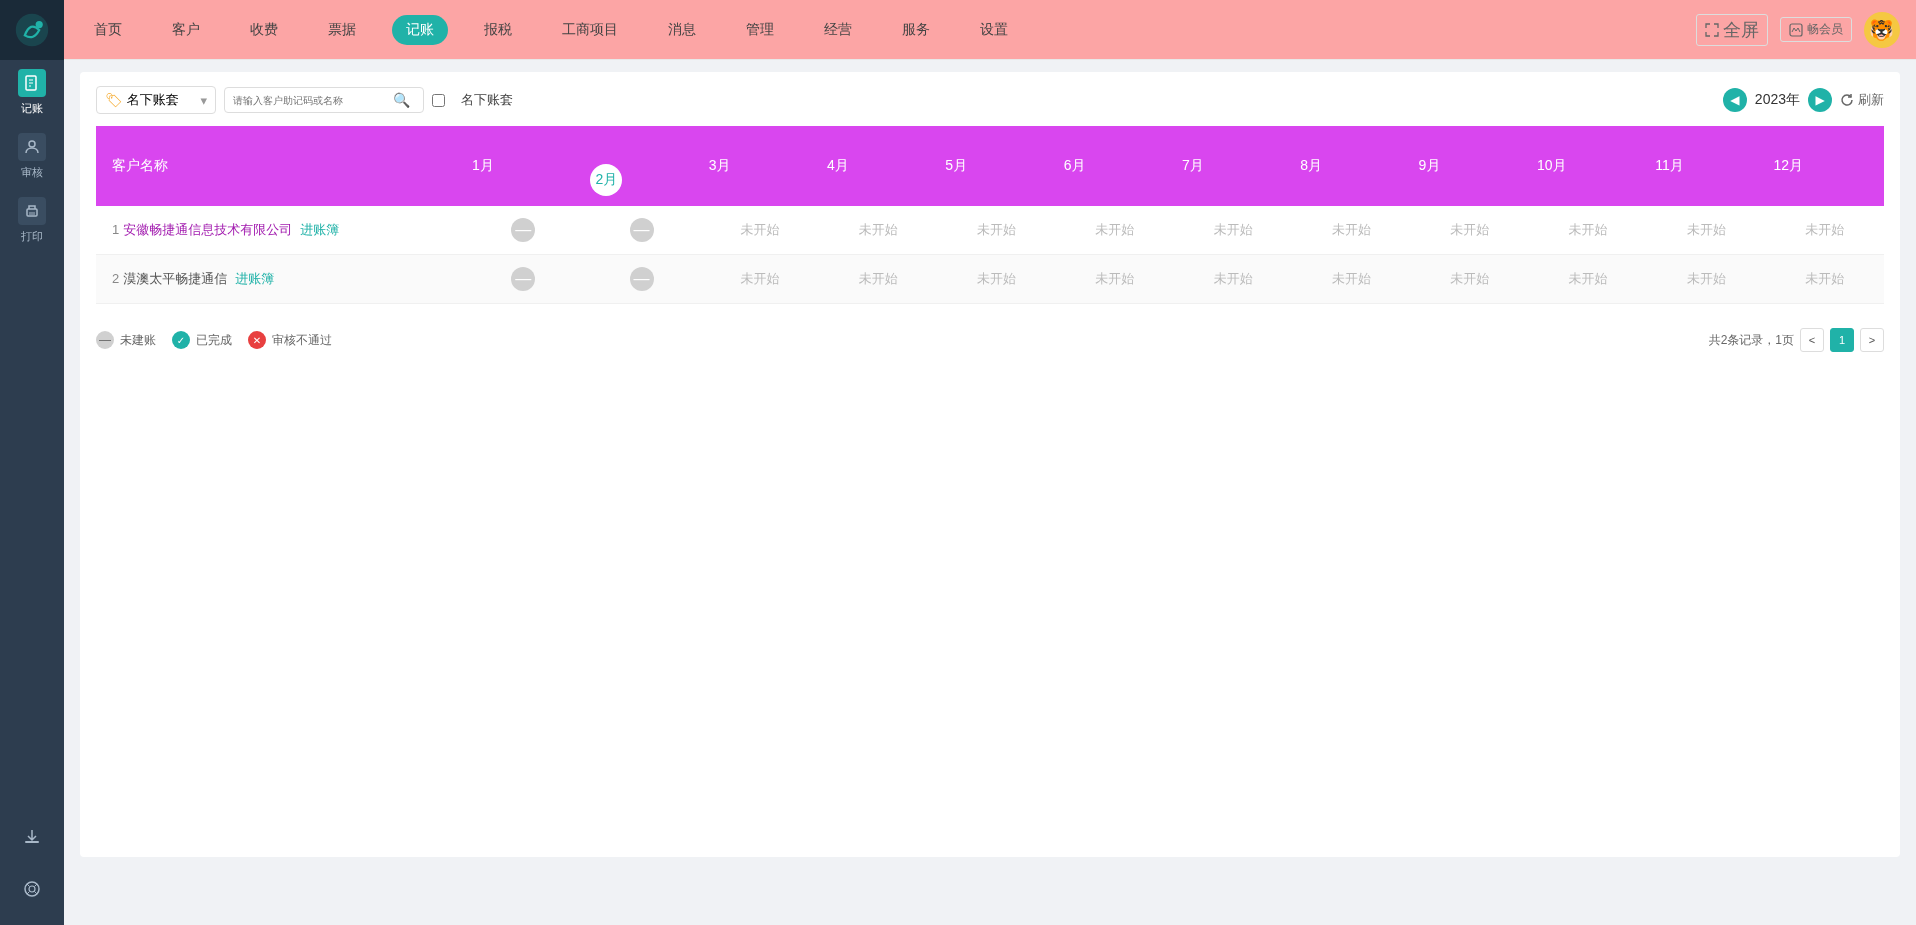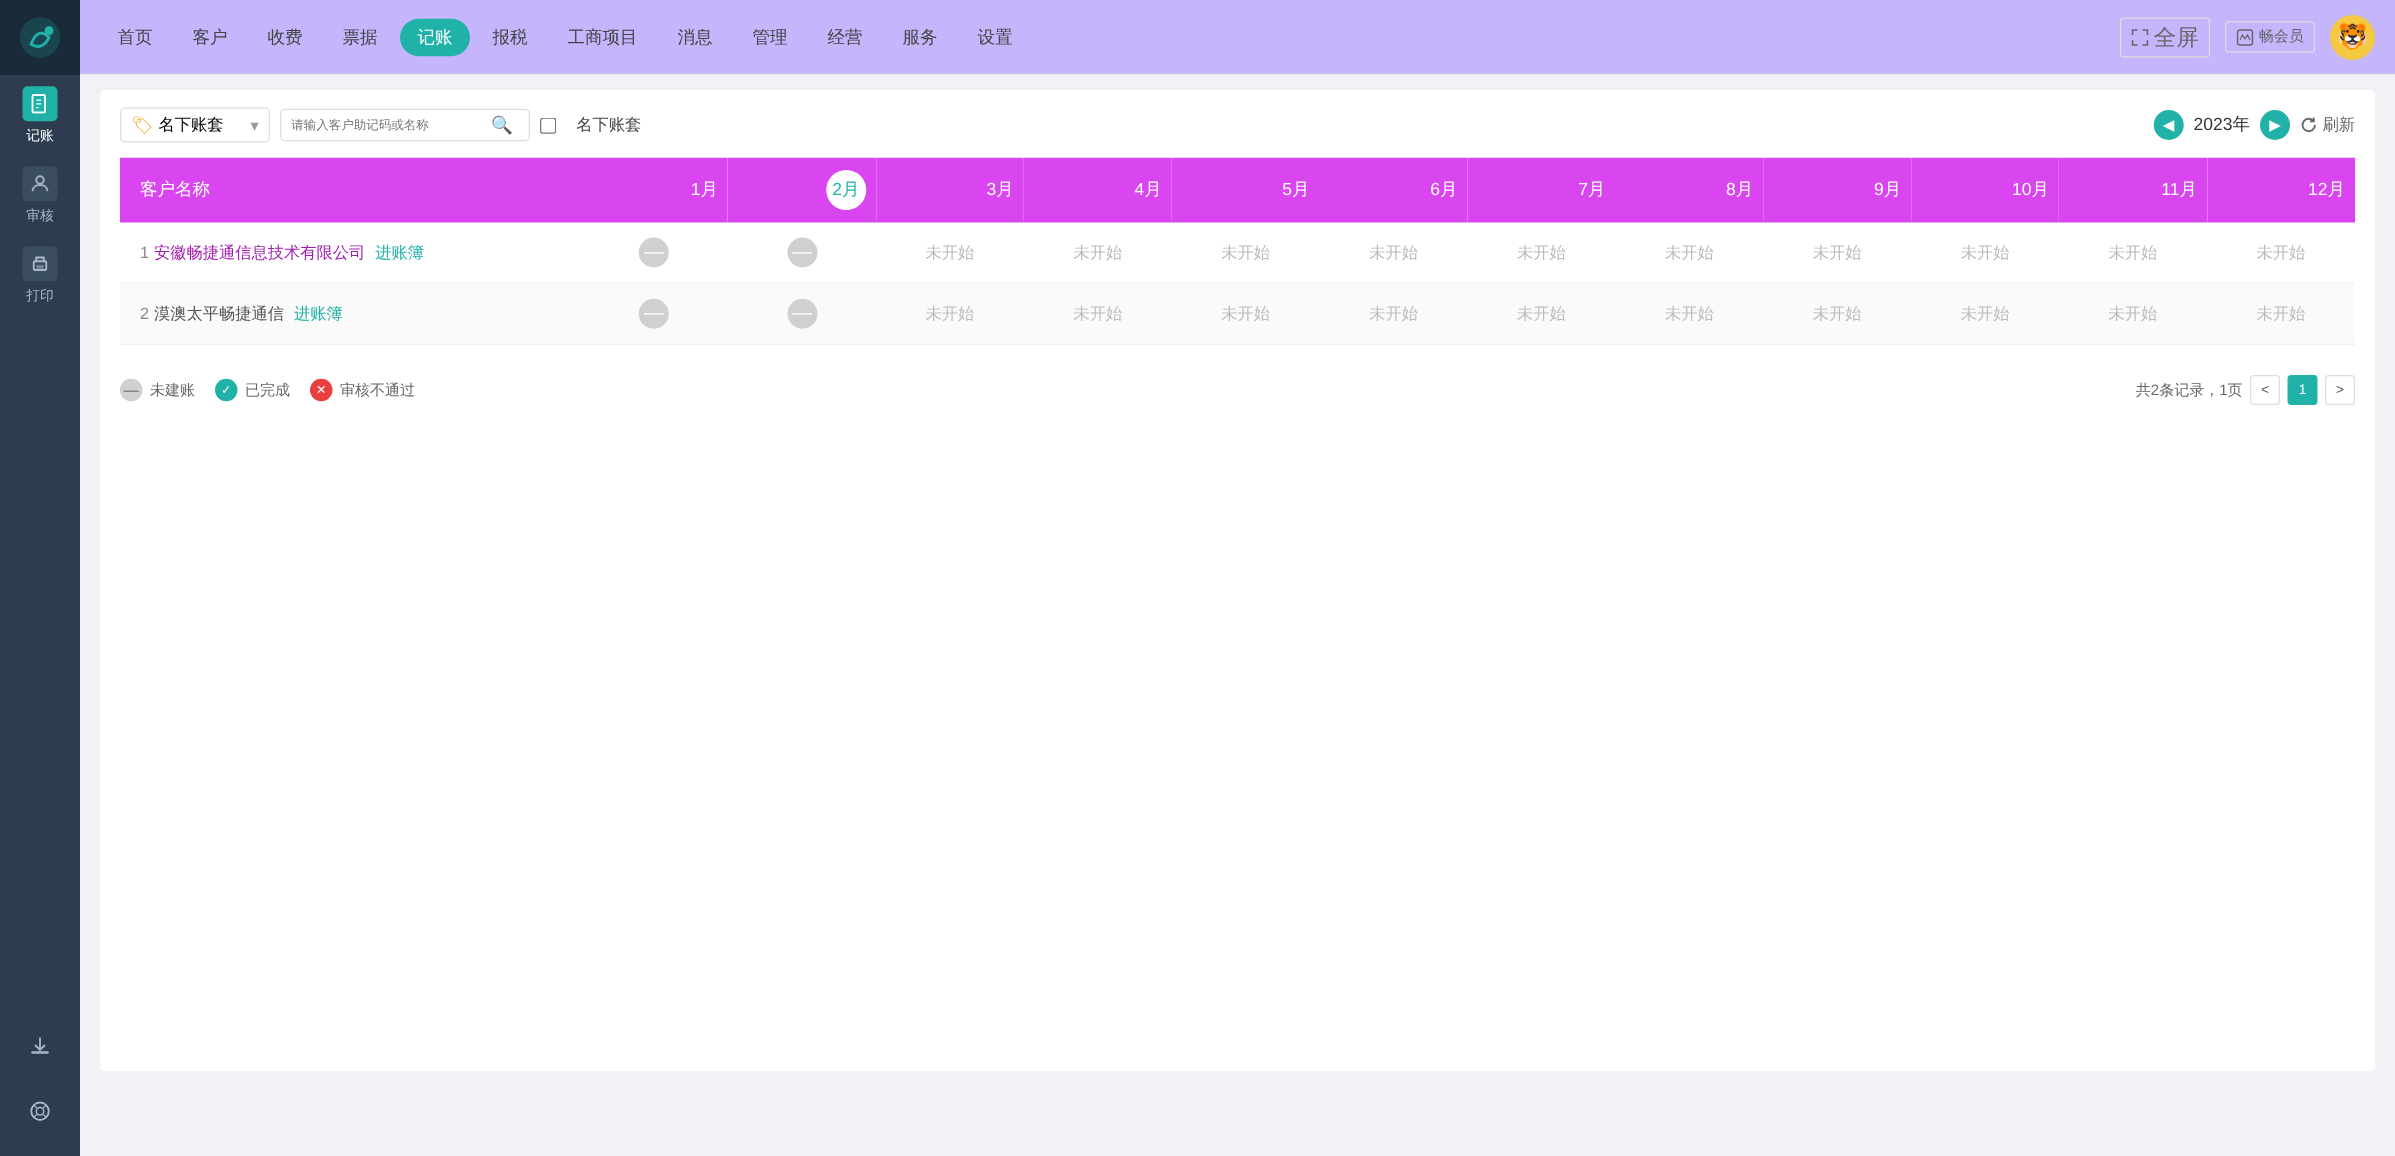--- a/index.html
+++ b/index.html
@@ -73,25 +73,25 @@
     .main {
       flex: 1;
       display: flex;
       flex-direction: column;
       overflow: hidden;
     }
 
     
     .topnav {
       height: 60px;
-      background: #c4b5fd;
+      background: #fca5a5;
       display: flex;
       align-items: center;
       padding: 0 16px;
-      gap: 4px;
+      gap: 22px;
       border-bottom: 1px solid #e8e8e8;
       flex-shrink: 0;
     }
     .topnav-item {
       padding: 6px 14px;
       border-radius: 4px;
       cursor: pointer;
       color: #444;
       font-size: 14px;
       white-space: nowrap;
@@ -258,37 +258,38 @@
       min-width: 1200px;
     }
     thead tr {
       background: #d946ef;
       color: #fff;
     }
     thead th {
       padding: 10px 8px;
       font-weight: normal;
       font-size: 14px;
-      text-align: right;
+      text-align: left;
     }
     thead th:first-child {
       text-align: left;
       padding-left: 16px;
       min-width: 280px;
     }
     .month-col { min-width: 90px; }
     .month-current {
       background: #fff;
       color: #20b2a8;
       border-radius: 50%;
       width: 32px;
       height: 32px;
       display: inline-flex;
       align-items: center;
       justify-content: center;
+      margin-top: 28px;
     }
     tbody tr {
       border-bottom: 1px solid #f0f0f0;
     }
     tbody tr:nth-child(even) { background: #fafafa; }
     tbody td {
       padding: 12px 8px;
       text-align: center;
       font-size: 13px;
       color: #555;

